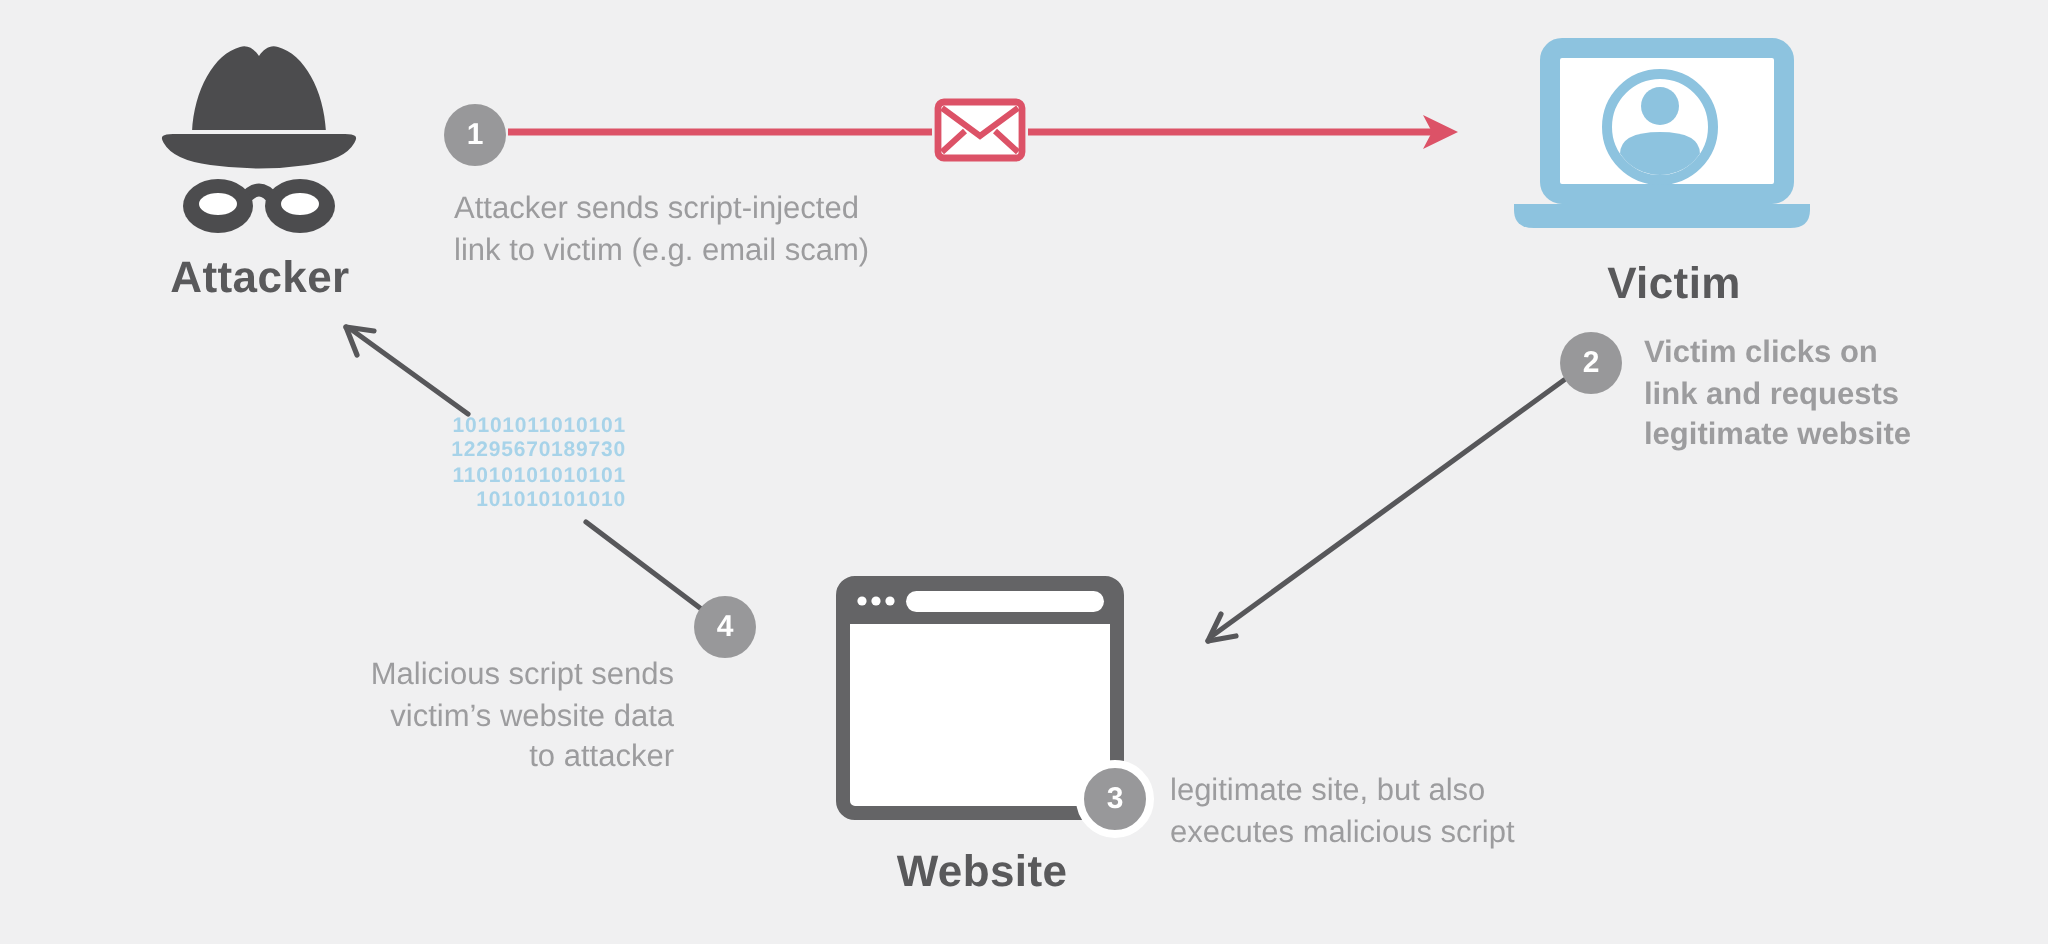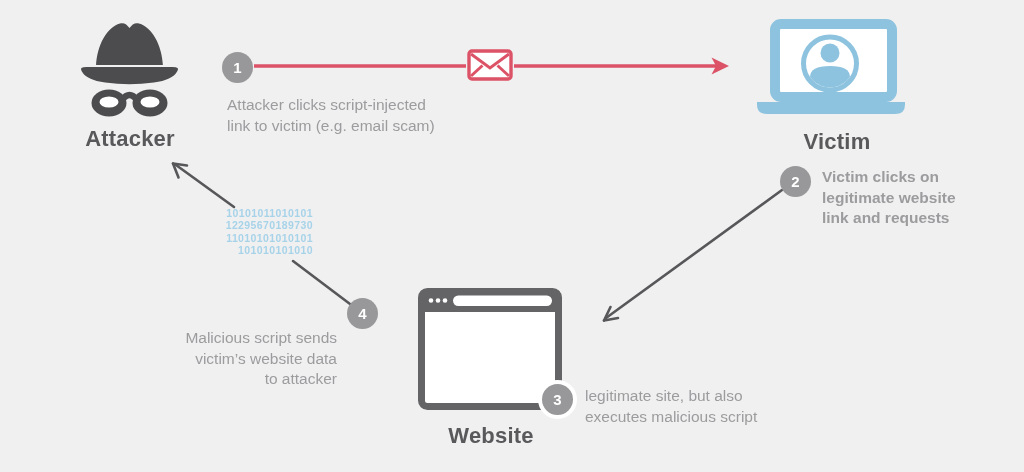--- a/index.html
+++ b/index.html
@@ -101,21 +101,21 @@
     <span>1</span>
   </div>
 
   <svg class="abs" style="left:467px;top:49px;" width="46" height="32" viewBox="0 0 46 32">
     <rect class="fill-white stroke-red" x="2" y="2" width="42" height="28" rx="3" stroke-width="3.4"></rect>
     <path class="stroke-red" fill="none" stroke-width="3" d="M4,5 L23,19 L42,5"></path>
     <path class="stroke-red" fill="none" stroke-width="3" d="M4,27 L15.5,16.5 M42,27 L30.5,16.5"></path>
   </svg>
 
   <div class="abs step-text" style="left:227px;top:95px;">
-    <div>Attacker clicks script-injected</div>
+    <div>Attacker sends script-injected</div>
     <div>link to victim (e.g. email scam)</div>
   </div>
 
   <svg class="abs" style="left:755px;top:15px;" width="152" height="100" viewBox="0 0 152 100">
     <defs>
       <clipPath id="avatarClip">
           <circle cx="75" cy="48.5" r="24"></circle>
         </clipPath>
     </defs>
     <rect class="fill-white stroke-blue" x="20" y="9" width="117" height="73" rx="6" stroke-width="10"></rect>
@@ -124,22 +124,22 @@
     <path class="fill-blue" clip-path="url(#avatarClip)" d="M55,75 L55,62 Q55,51 75,51 Q95,51 95,62 L95,75 Z"></path>
     <path class="fill-blue" d="M2,87 H150 V90 Q150,99 140,99 H12 Q2,99 2,90 Z"></path>
   </svg>
   <div class="abs actor-label" style="left:785px;top:129px;width:104px;">Victim</div>
 
   <div class="abs badge" style="left:780px;top:166px;">
     <span>2</span>
   </div>
   <div class="abs step-text" style="left:822px;top:167px;font-weight:bold;">
     <div>Victim clicks on</div>
+    <div>link and requests</div>
     <div>legitimate website</div>
-    <div>link and requests</div>
   </div>
 
   <div class="abs binary" style="left:203px;top:207px;">
     <div>10101011010101</div>
     <div>12295670189730</div>
     <div>11010101010101</div>
     <div>101010101010</div>
   </div>
 
   <div class="abs step-text" style="left:135px;top:302px;width:202px;text-align:right;margin-top:26px;">

